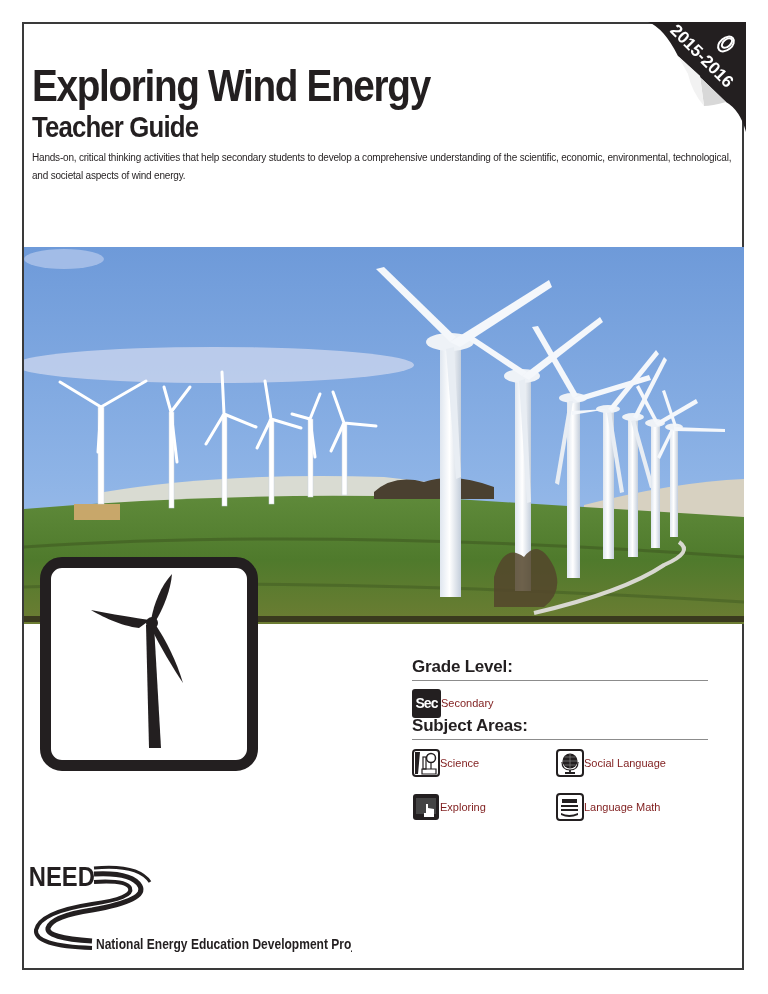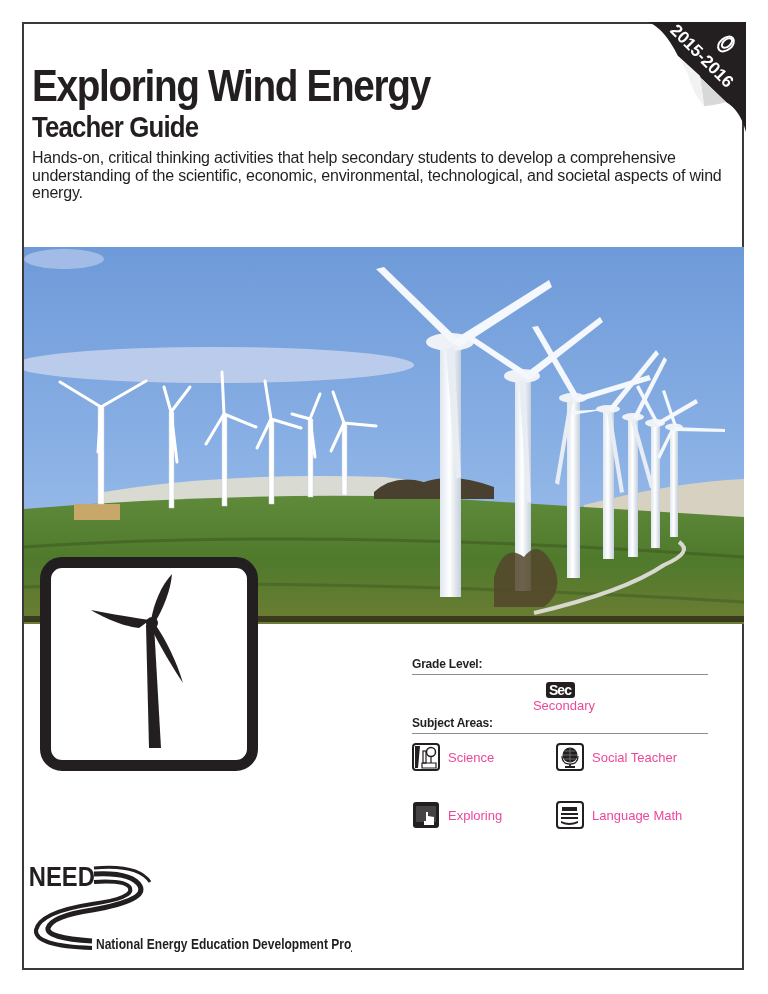--- a/index.html
+++ b/index.html
@@ -1,32 +1,32 @@
 <!DOCTYPE html>
 <html><head>
 <meta charset="utf-8">
 <style>
   html, body { margin: 0; padding: 0; background: #ffffff; }
   body { width: 768px; height: 994px; position: relative; overflow: hidden; font-family: "Liberation Sans", sans-serif; color: #231f20; }
   .page-frame { position: absolute; left: 22px; top: 22px; width: 722px; height: 948px; border: 2px solid #3a3a3a; box-sizing: border-box; background: #fff; }
   .corner { position: absolute; right: 22px; top: 22px; width: 118px; height: 110px; overflow: hidden; }
   .title { position: absolute; left: 32px; top: 62px; margin: 0; font-family: "Liberation Sans", sans-serif; font-weight: bold; font-size: 44px; letter-spacing: -1.5px; line-height: 48px; color: #231f20; transform: scaleX(0.88); transform-origin: left top; white-space: nowrap; }
   .subtitle { position: absolute; left: 32px; top: 111px; margin: 0; font-family: "Liberation Sans", sans-serif; font-weight: bold; font-size: 30px; letter-spacing: -1px; line-height: 32px; color: #231f20; transform: scaleX(0.86); transform-origin: left top; white-space: nowrap; }
-  .description { position: absolute; left: 32px; top: 149px; width: 700px; margin: 0; font-size: 16px; line-height: 17.5px; color: #231f20; letter-spacing: -0.2px; }
+  .description { position: absolute; left: 32px; top: 149px; width: 700px; margin: 0; font-size: 10px; line-height: 17.5px; color: #231f20; letter-spacing: -0.2px; }
   .photo { position: absolute; left: 24px; top: 247px; width: 720px; height: 377px; overflow: hidden; }
   .photo svg { display: block; }
   .icon-box { position: absolute; left: 40px; top: 557px; width: 218px; height: 214px; box-sizing: border-box; border: 11px solid #231f20; border-radius: 22px; background: #fff; }
   .section { position: absolute; left: 412px; width: 296px; }
-  .section-title { font-weight: bold; font-size: 12px; color: #231f20; padding-bottom: 3px; border-bottom: 1.5px solid #8c8c8c; letter-spacing: -0.2px; }
+  .section-title { font-weight: bold; font-size: 17px; color: #231f20; padding-bottom: 3px; border-bottom: 1.5px solid #8c8c8c; letter-spacing: -0.2px; }
   .grade { top: 657px; }
   .subjects { top: 716px; }
-  .row { display: flex; align-items: center; height: 30px; margin-top: 7px; flex-direction: column; }
+  .row { display: flex; align-items: center; height: 30px; margin-top: 7px; }
   .badge-sec { width: 29px; height: 29px; background: #231f20; color: #fff; border-radius: 3px; display: flex; align-items: center; justify-content: center; font-size: 14px; font-weight: bold; letter-spacing: -1px; }
-  .item-label { font-size: 13px; color: #ec4899; margin-left: 8px; }
-  .subject-grid { display: grid; grid-template-columns: 144px 150px; row-gap: 28px; margin-top: 8px; }
+  .item-label { font-size: 11px; color: #7f1d1d; margin-left: 0; }
+  .subject-grid { display: grid; grid-template-columns: 144px 150px; row-gap: 14px; margin-top: 8px; }
   .subject { display: flex; align-items: center; height: 30px; }
   .sicon { width: 28px; height: 28px; flex: 0 0 28px; }
   .need-logo { position: absolute; left: 22px; top: 856px; width: 330px; height: 100px; }
 </style>
 </head>
 <body>
 
 <div class="page-frame"></div>
 
 <div class="corner">
@@ -177,21 +177,21 @@
       <span class="item-label">Science</span>
     </div>
     <div class="subject">
       <svg class="sicon" viewBox="0 0 28 28">
         <rect x="1" y="1" width="26" height="26" rx="3" fill="#fff" stroke="#231f20" stroke-width="2"></rect>
         <circle cx="14" cy="12" r="7.5" fill="#231f20"></circle>
         <path d="M7 12 L21 12 M14 4.5 L14 19.5 M8.5 8 L19.5 8 M8.5 16 L19.5 16" stroke="#888" stroke-width="0.7"></path>
         <path d="M6 13 Q6 21 14 21 Q22 21 22 13" fill="none" stroke="#231f20" stroke-width="1.2"></path>
         <path d="M14 21 L14 23 M9 24 L19 24" stroke="#231f20" stroke-width="1.8"></path>
       </svg>
-      <span class="item-label">Social Teacher</span>
+      <span class="item-label">Social Language</span>
     </div>
     <div class="subject">
       <svg class="sicon" viewBox="0 0 28 28">
         <rect x="1" y="1" width="26" height="26" rx="3" fill="#231f20"></rect>
         <rect x="4" y="5" width="20" height="16" fill="#444"></rect>
         <path d="M14 11 L14 20 L12 20 L12 24 L22 24 L22 16 L16 15 L16 11 Z" fill="#fff"></path>
       </svg>
       <span class="item-label">Exploring</span>
     </div>
     <div class="subject">

